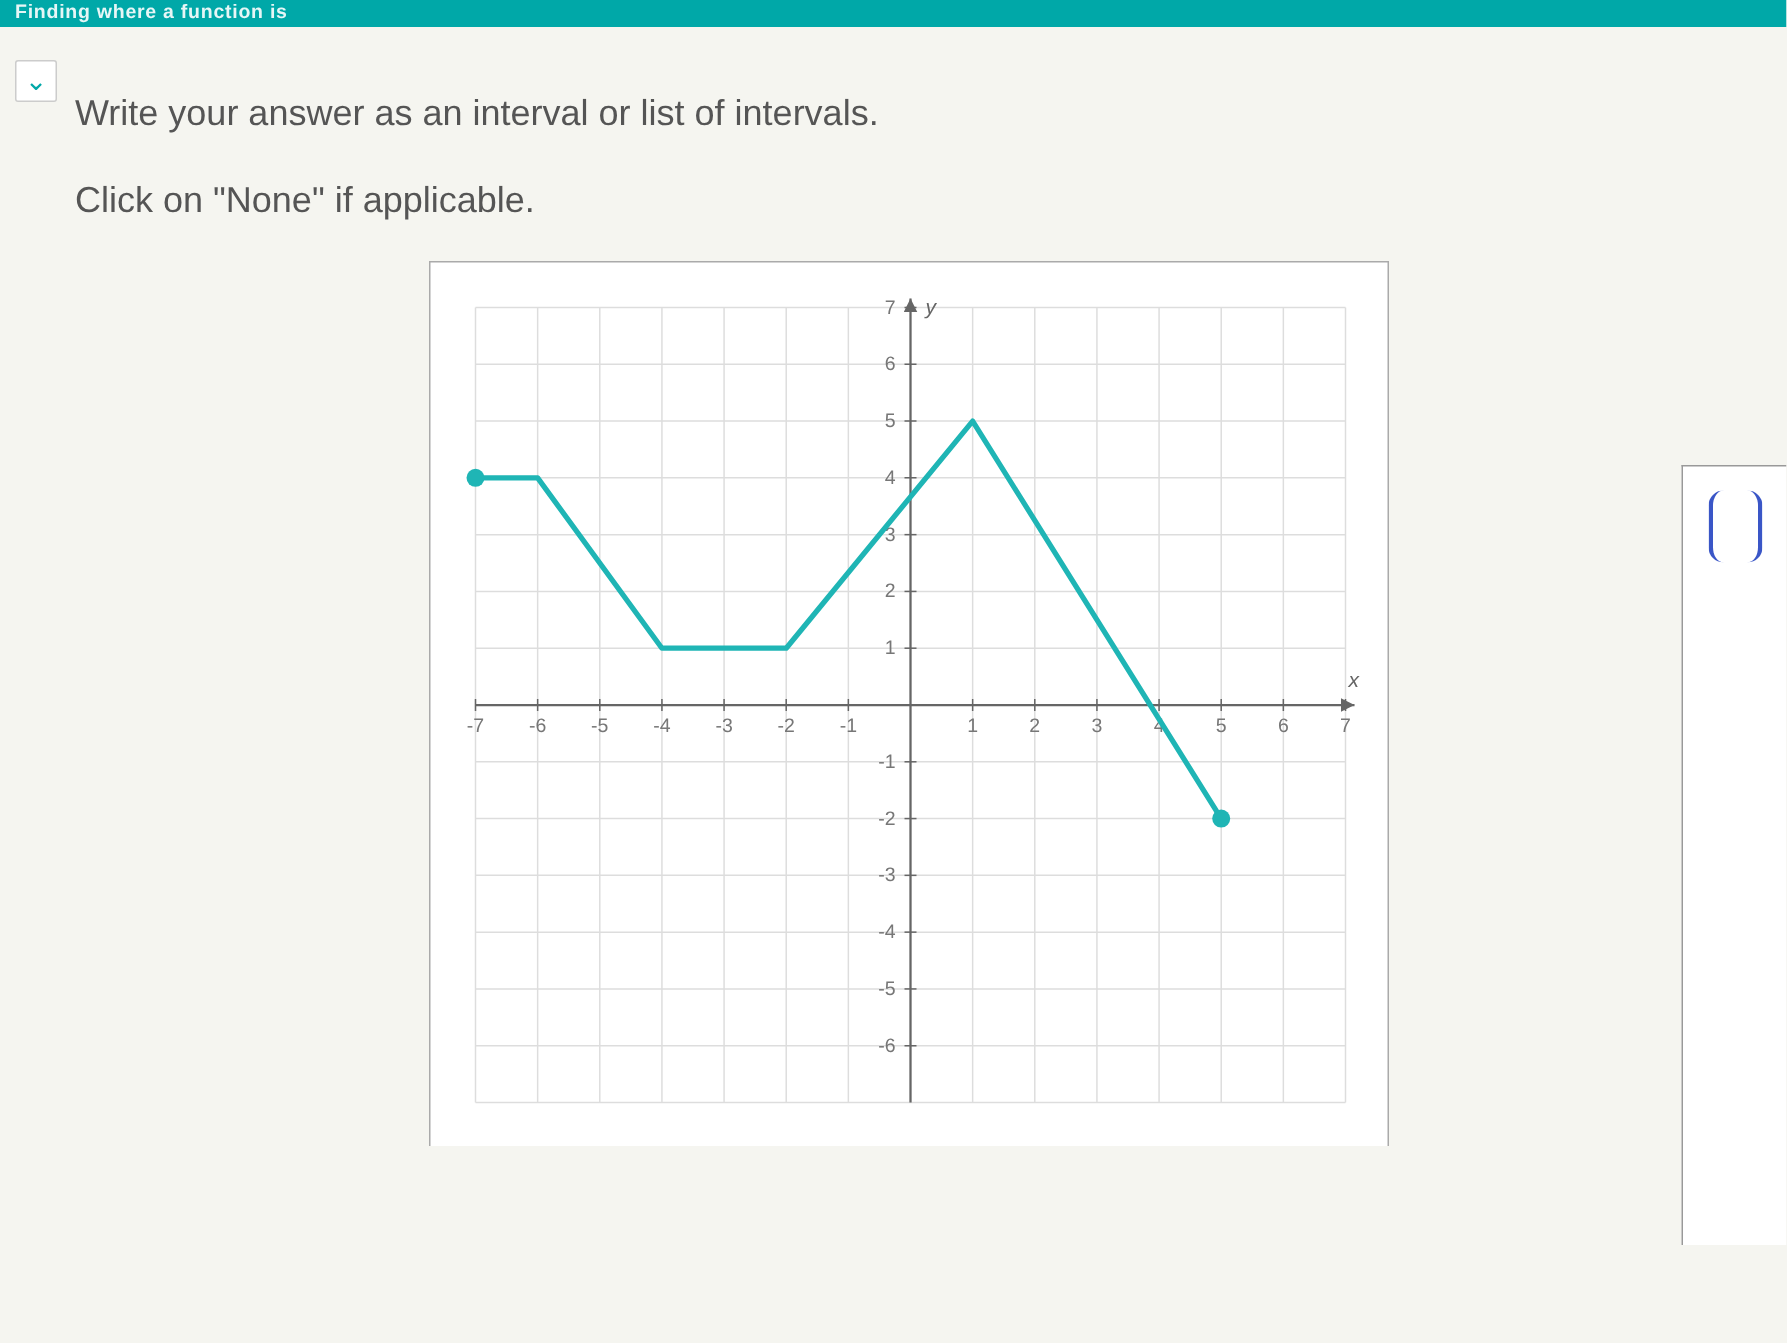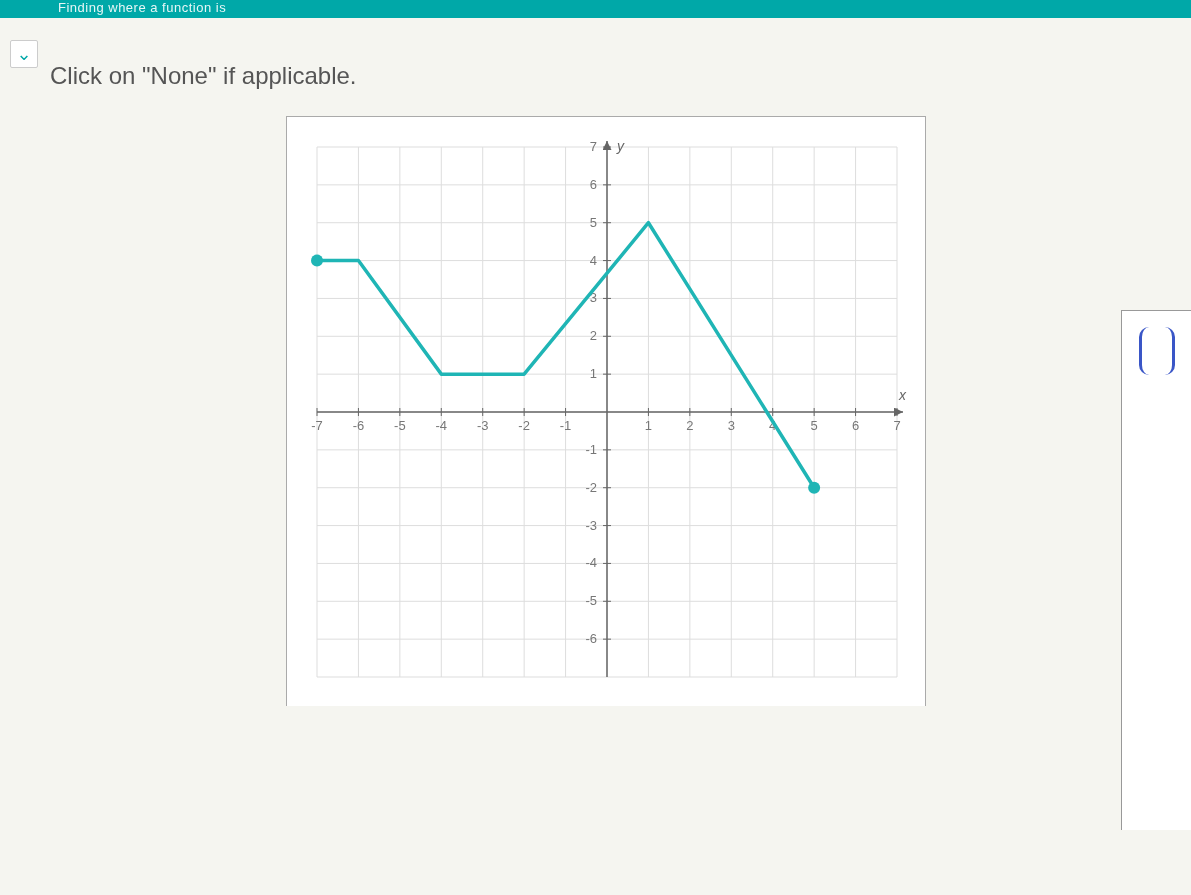--- a/index.html
+++ b/index.html
@@ -12,21 +12,21 @@
   overflow: hidden;
 }
 .top-bar {
   background: #00a8a8;
   height: 18px;
   color: #fff;
   font-size: 13px;
   padding: 0 10px;
   overflow: hidden;
 }
-.top-bar span { opacity: 0.9; font-weight: normal; letter-spacing: 0.5px; margin-left: 48px; }
+.top-bar span { opacity: 0.9; font-weight: bold; letter-spacing: 0.5px; }
 .chevron-toggle {
   position: absolute;
   top: 40px;
   left: 10px;
   width: 28px;
   height: 28px;
   border: 1px solid #ccc;
   background: #fff;
   color: #00a8a8;
   font-size: 18px;
@@ -98,20 +98,21 @@
   <span>Finding where a function is</span>
 </div>
 
 <div class="chevron-toggle">
   <span>⌄</span>
 </div>
 
 <div class="content">
 
 
+  <p class="sub-instr">Write your answer as an interval or list of intervals.</p>
   <p class="sub-instr">Click on "None" if applicable.</p>
 
   <div class="chart-wrap">
     <div class="chart-panel">
       <svg id="chart-svg" width="640" height="590">
           <line x1="30" y1="560" x2="30" y2="30" stroke="#ddd" stroke-width="1"></line>
           <line x1="71.42857142857142" y1="560" x2="71.42857142857142" y2="30" stroke="#ddd" stroke-width="1"></line>
           <line x1="112.85714285714285" y1="560" x2="112.85714285714285" y2="30" stroke="#ddd" stroke-width="1"></line>
           <line x1="154.28571428571428" y1="560" x2="154.28571428571428" y2="30" stroke="#ddd" stroke-width="1"></line>
           <line x1="195.7142857142857" y1="560" x2="195.7142857142857" y2="30" stroke="#ddd" stroke-width="1"></line>

